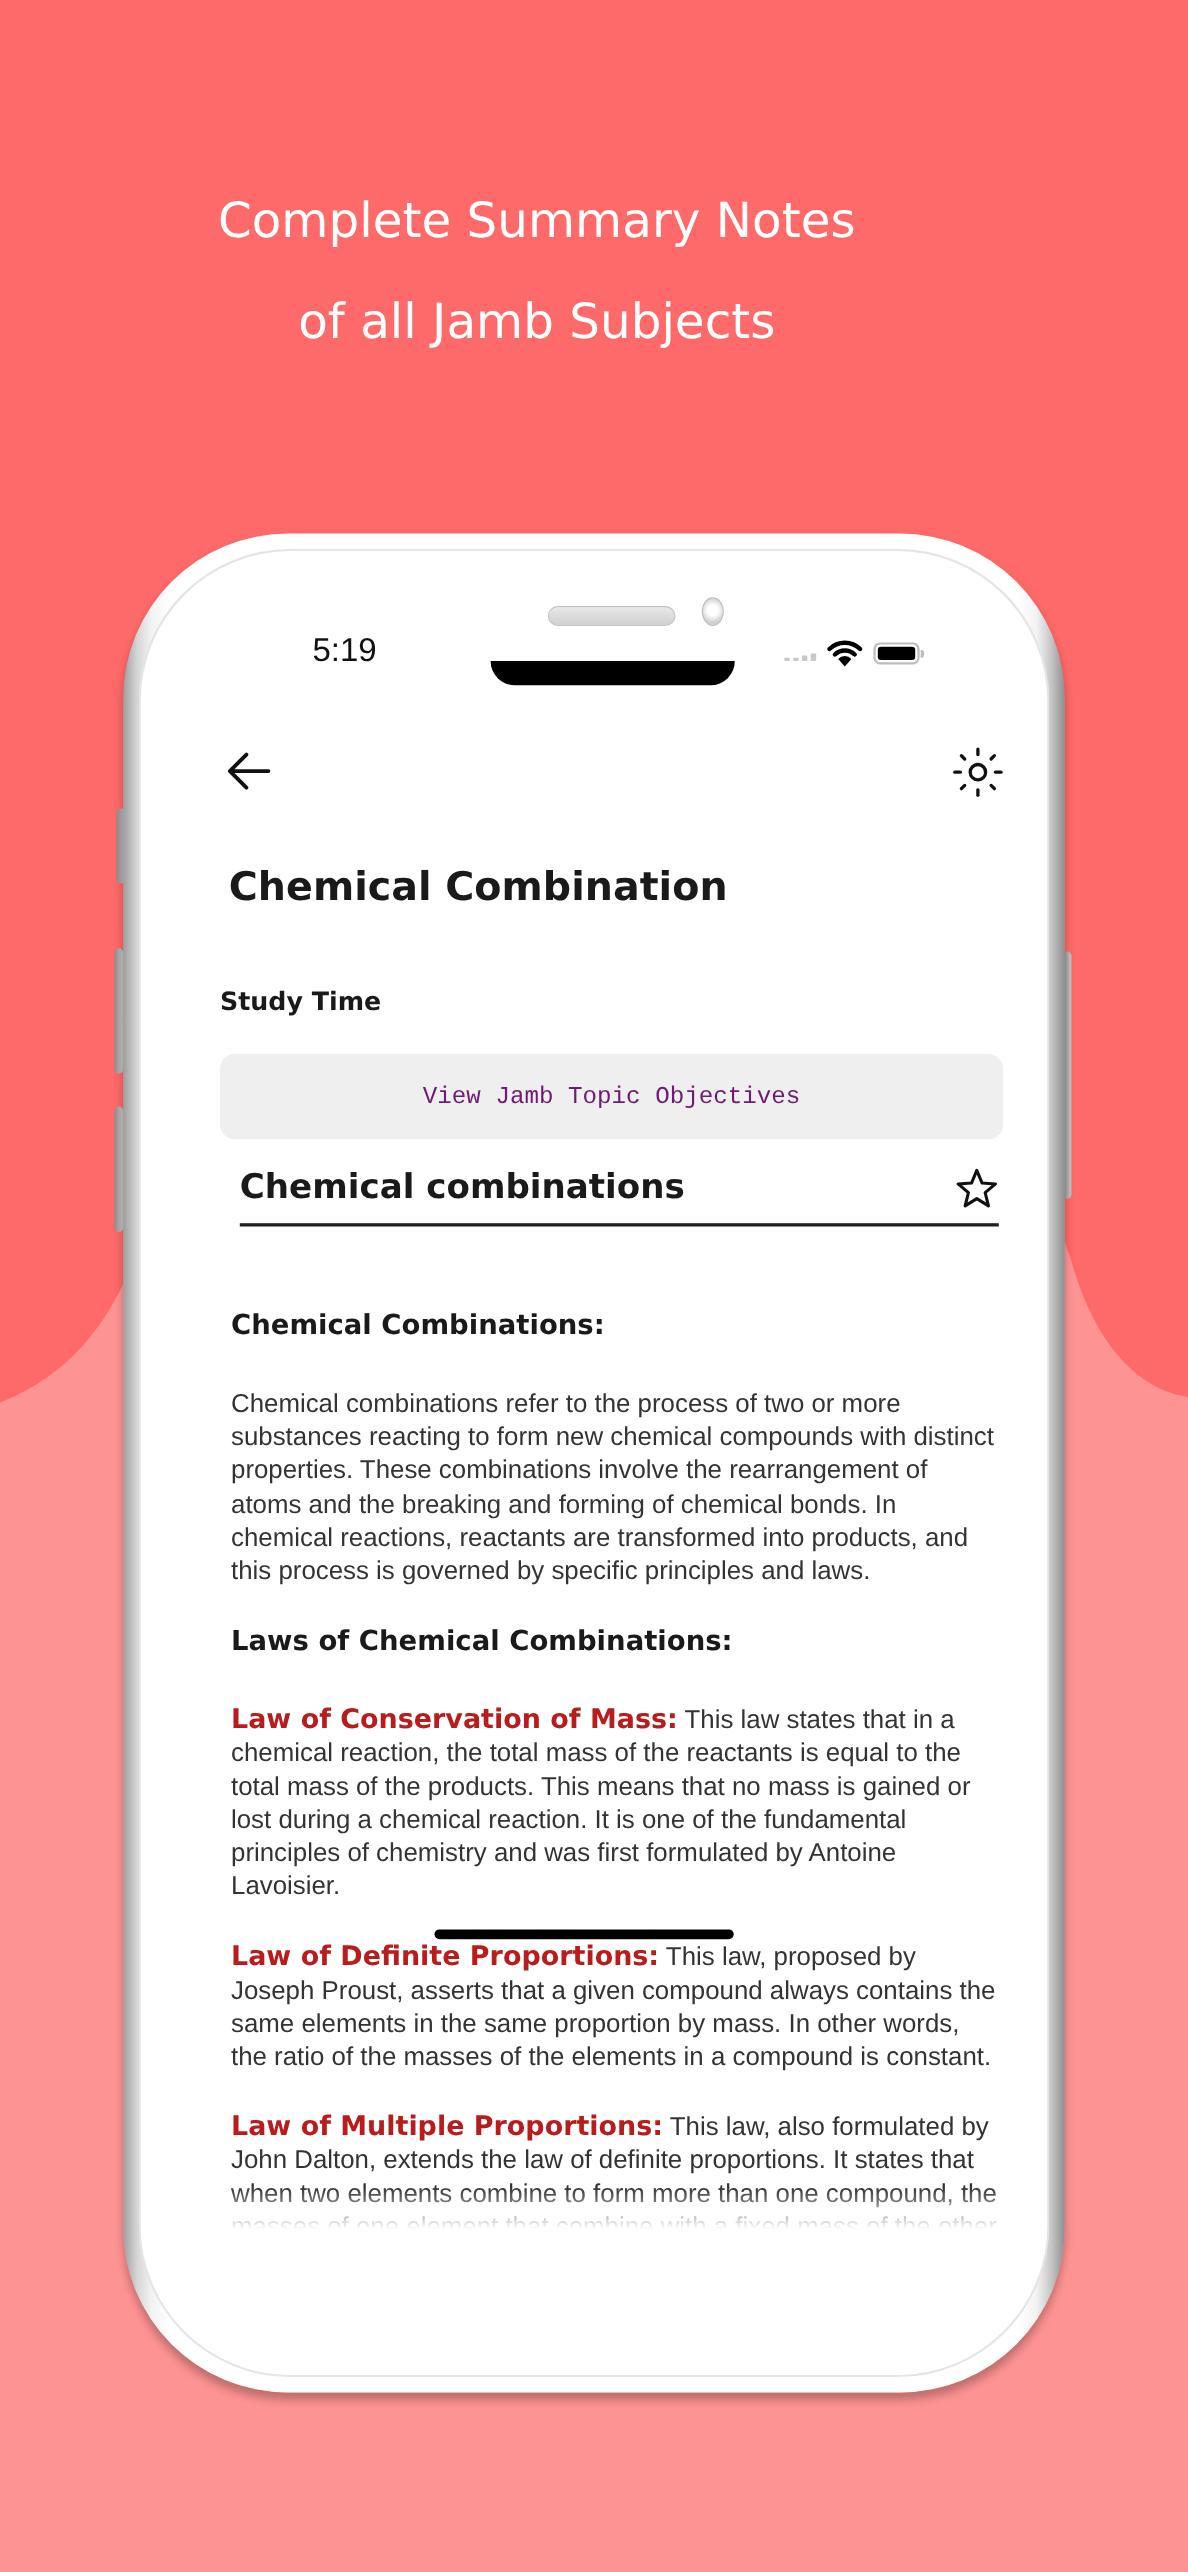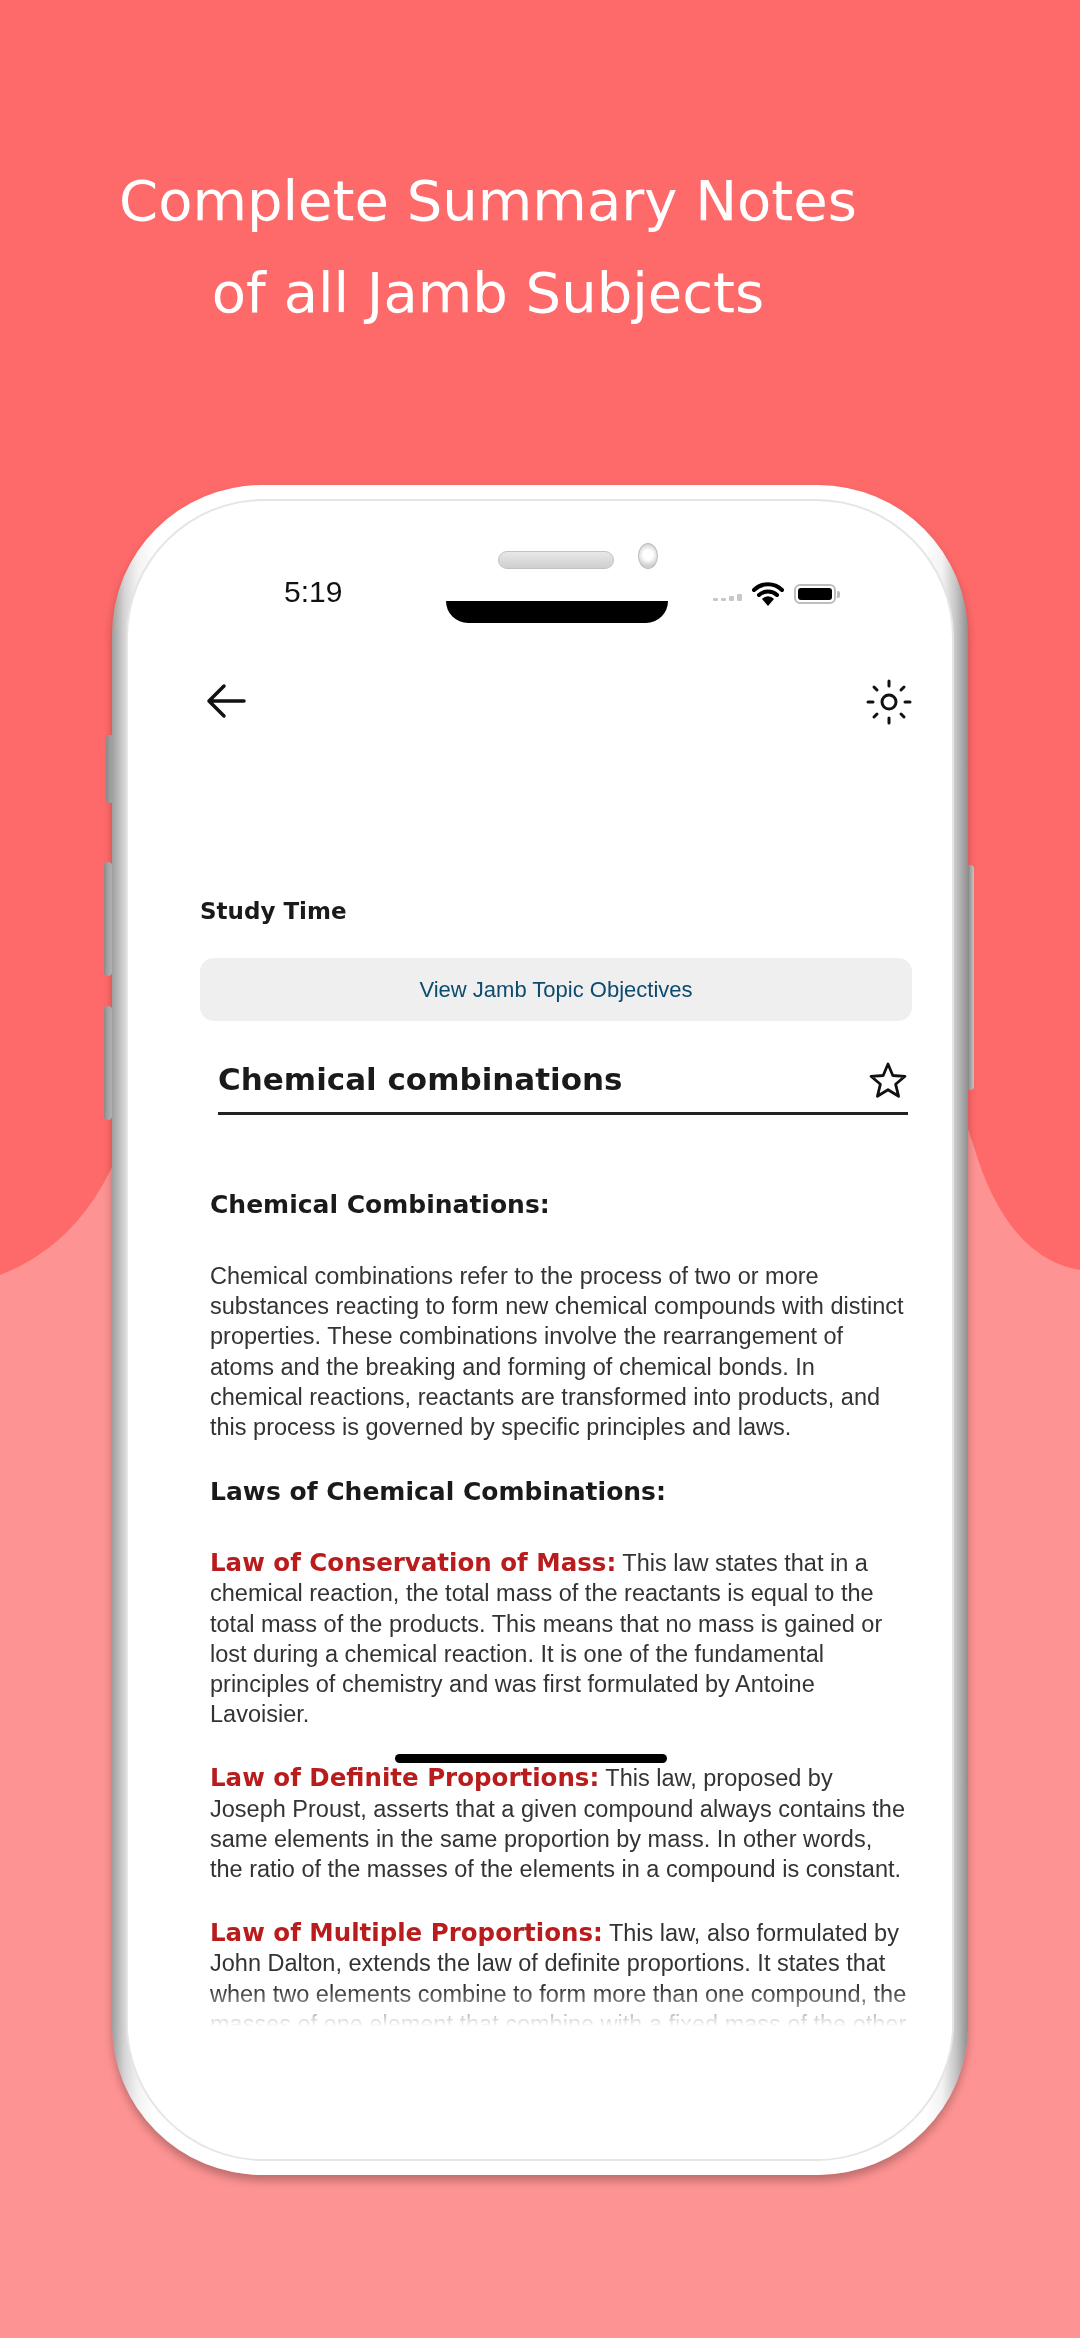--- a/index.html
+++ b/index.html
@@ -9,21 +9,21 @@
     background: #fe9393;
     font-family: "DejaVu Sans", sans-serif;
   }
   .bg-top {
     position: absolute; left: 0; top: 0; width: 1080px; height: 1300px;
   }
   .headline {
     position: absolute; left: 0; top: 155px; width: 976px;
     text-align: center; color: #ffffff;
     font-family: "DejaVu Sans", sans-serif;
-    font-size: 56px; line-height: 92px; font-weight: 500;
+    font-size: 44px; line-height: 92px; font-weight: 500;
     letter-spacing: 0px;
   }
   .headline div { white-space: nowrap; }
 
   
   .phone {
     position: absolute; left: 112px; top: 485px; width: 856px; height: 1690px;
     border-radius: 150px;
     background: linear-gradient(90deg, #9e9e9e 0%, #d6d6d6 1.5%, #f2f2f2 3%, #ffffff 5%, #ffffff 95%, #f2f2f2 97%, #c8c8c8 98.5%, #8f8f8f 100%);
     box-shadow: 0 6px 8px rgba(0,0,0,0.25);
@@ -76,24 +76,24 @@
 
   .page-title {
     position: absolute; left: 80px; top: 285px;
     font-size: 36px; font-weight: bold; color: #1a1a1a;
   }
   .study-time {
     position: absolute; left: 72px; top: 397px;
     font-size: 23px; font-weight: bold; color: #1a1a1a;
   }
   .objectives-btn {
-    position: absolute; left: 72px; top: 457px; width: 712px; height: 63px;
+    position: absolute; left: 72px; top: 457px; width: 712px; height: 78px;
     background: #efefef; border-radius: 14px; border: none;
     display: flex; align-items: center; justify-content: center;
-    font-family: Liberation Sans, sans-serif; font-size: 22px; color: #0c4a6e;
+    font-family: Liberation Mono, monospace; font-size: 22px; color: #701a75;
     cursor: pointer;
   }
   .section-head {
     position: absolute; left: 90px; top: 560px; width: 690px; height: 54px;
     border-bottom: 3px solid #222;
   }
   .section-title {
     position: absolute; left: 0; top: 0; font-size: 31px; font-weight: bold; color: #1a1a1a;
   }
   .star-btn { position: absolute; right: 0; top: 0; width: 40px; height: 40px; cursor: pointer; }
@@ -179,20 +179,21 @@
               <line x1="41" y1="25" x2="46" y2="25"></line>
             <line x1="10" y1="10" x2="13" y2="13"></line>
               <line x1="37" y1="37" x2="40" y2="40"></line>
             <line x1="10" y1="40" x2="13" y2="37"></line>
               <line x1="37" y1="13" x2="40" y2="10"></line>
           </g>
         </svg>
       </div>
     </div>
 
+    <div class="page-title">Chemical Combination</div>
     <div class="study-time">Study Time</div>
     <button class="objectives-btn">View Jamb Topic Objectives</button>
 
     <div class="section-head">
       <div class="section-title">Chemical combinations</div>
       <div class="star-btn">
         <svg width="40" height="40" viewBox="0 0 40 40">
           <path d="M20,3 L24.8,14.5 L37,15.3 L27.6,23.2 L30.6,35.3 L20,28.7 L9.4,35.3 L12.4,23.2 L3,15.3 L15.2,14.5 Z" stroke="#111" stroke-width="2.8" fill="none" stroke-linejoin="round"></path>
         </svg>
       </div>

